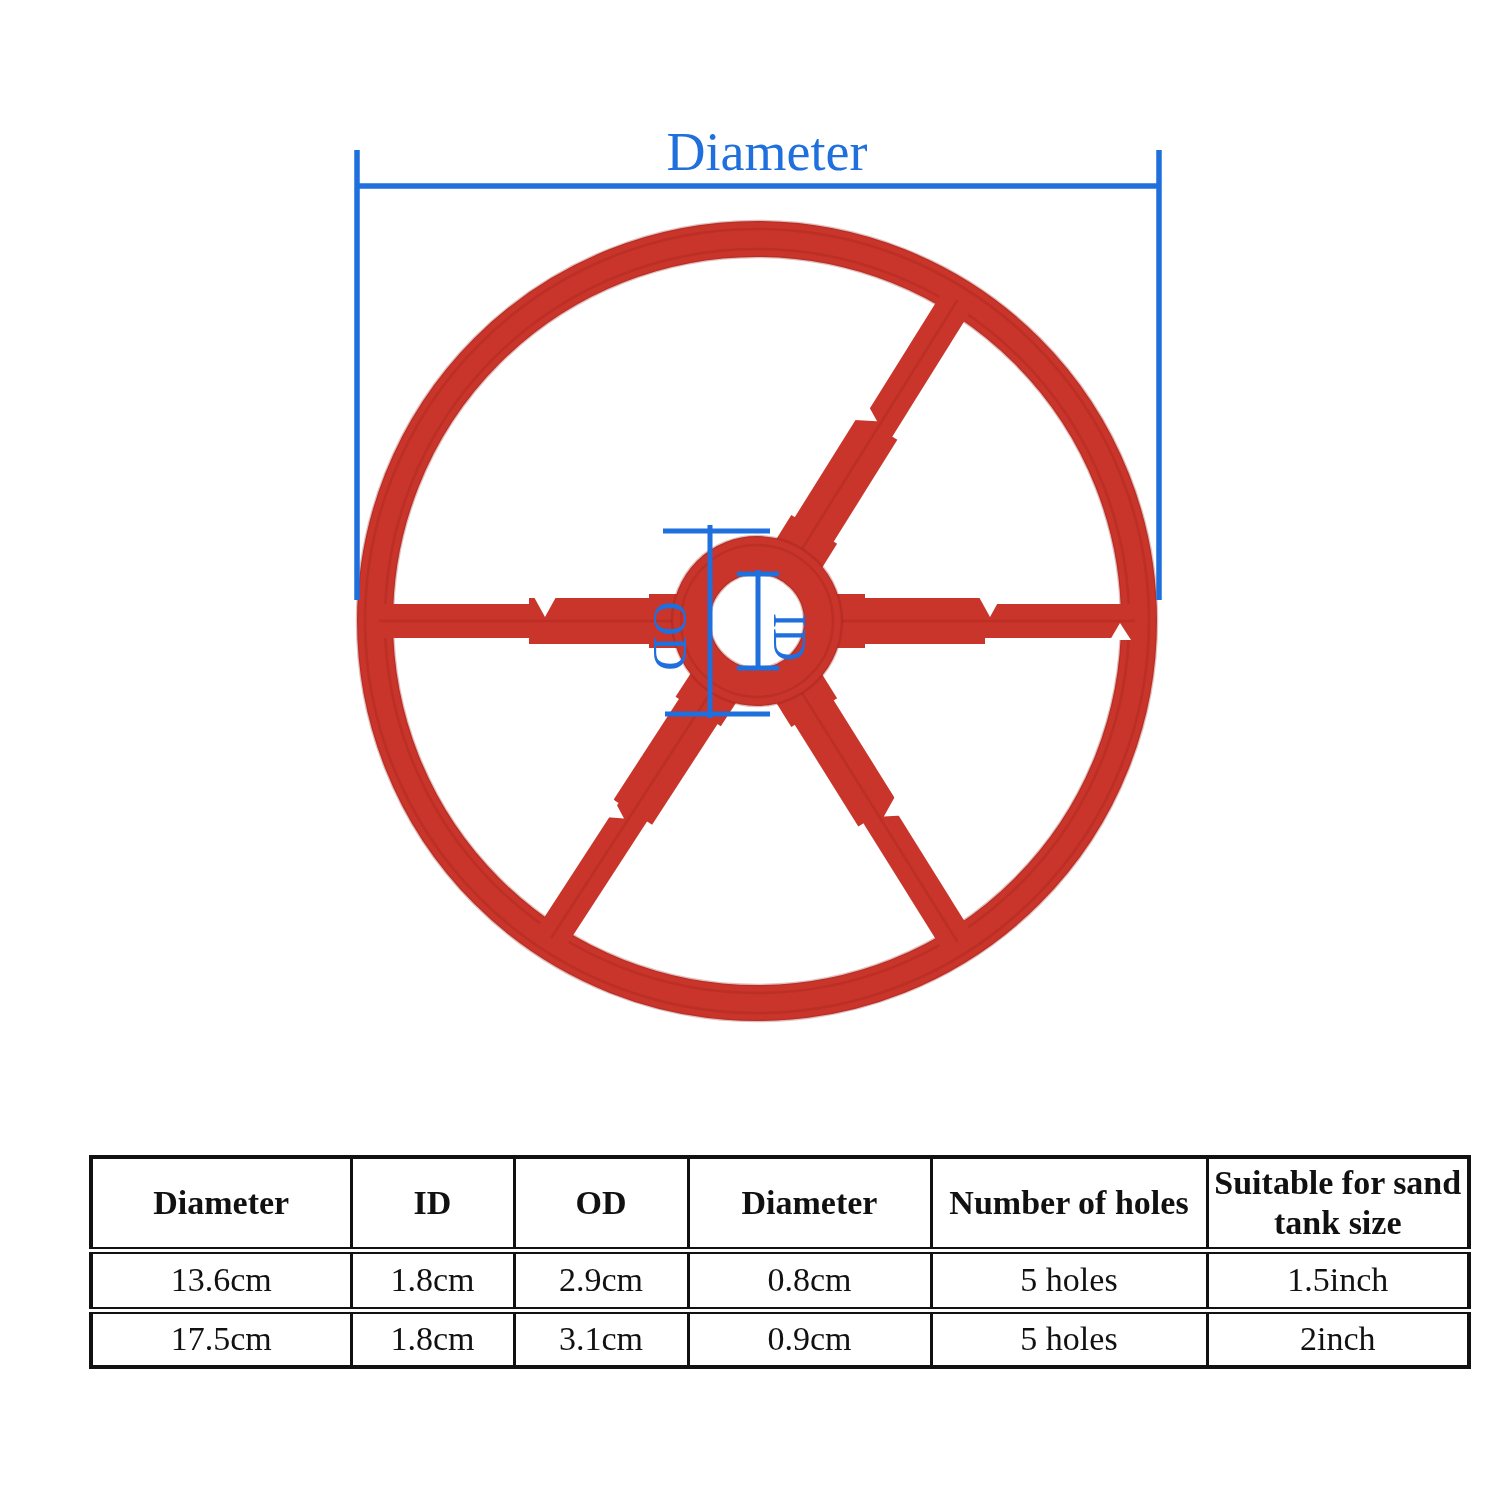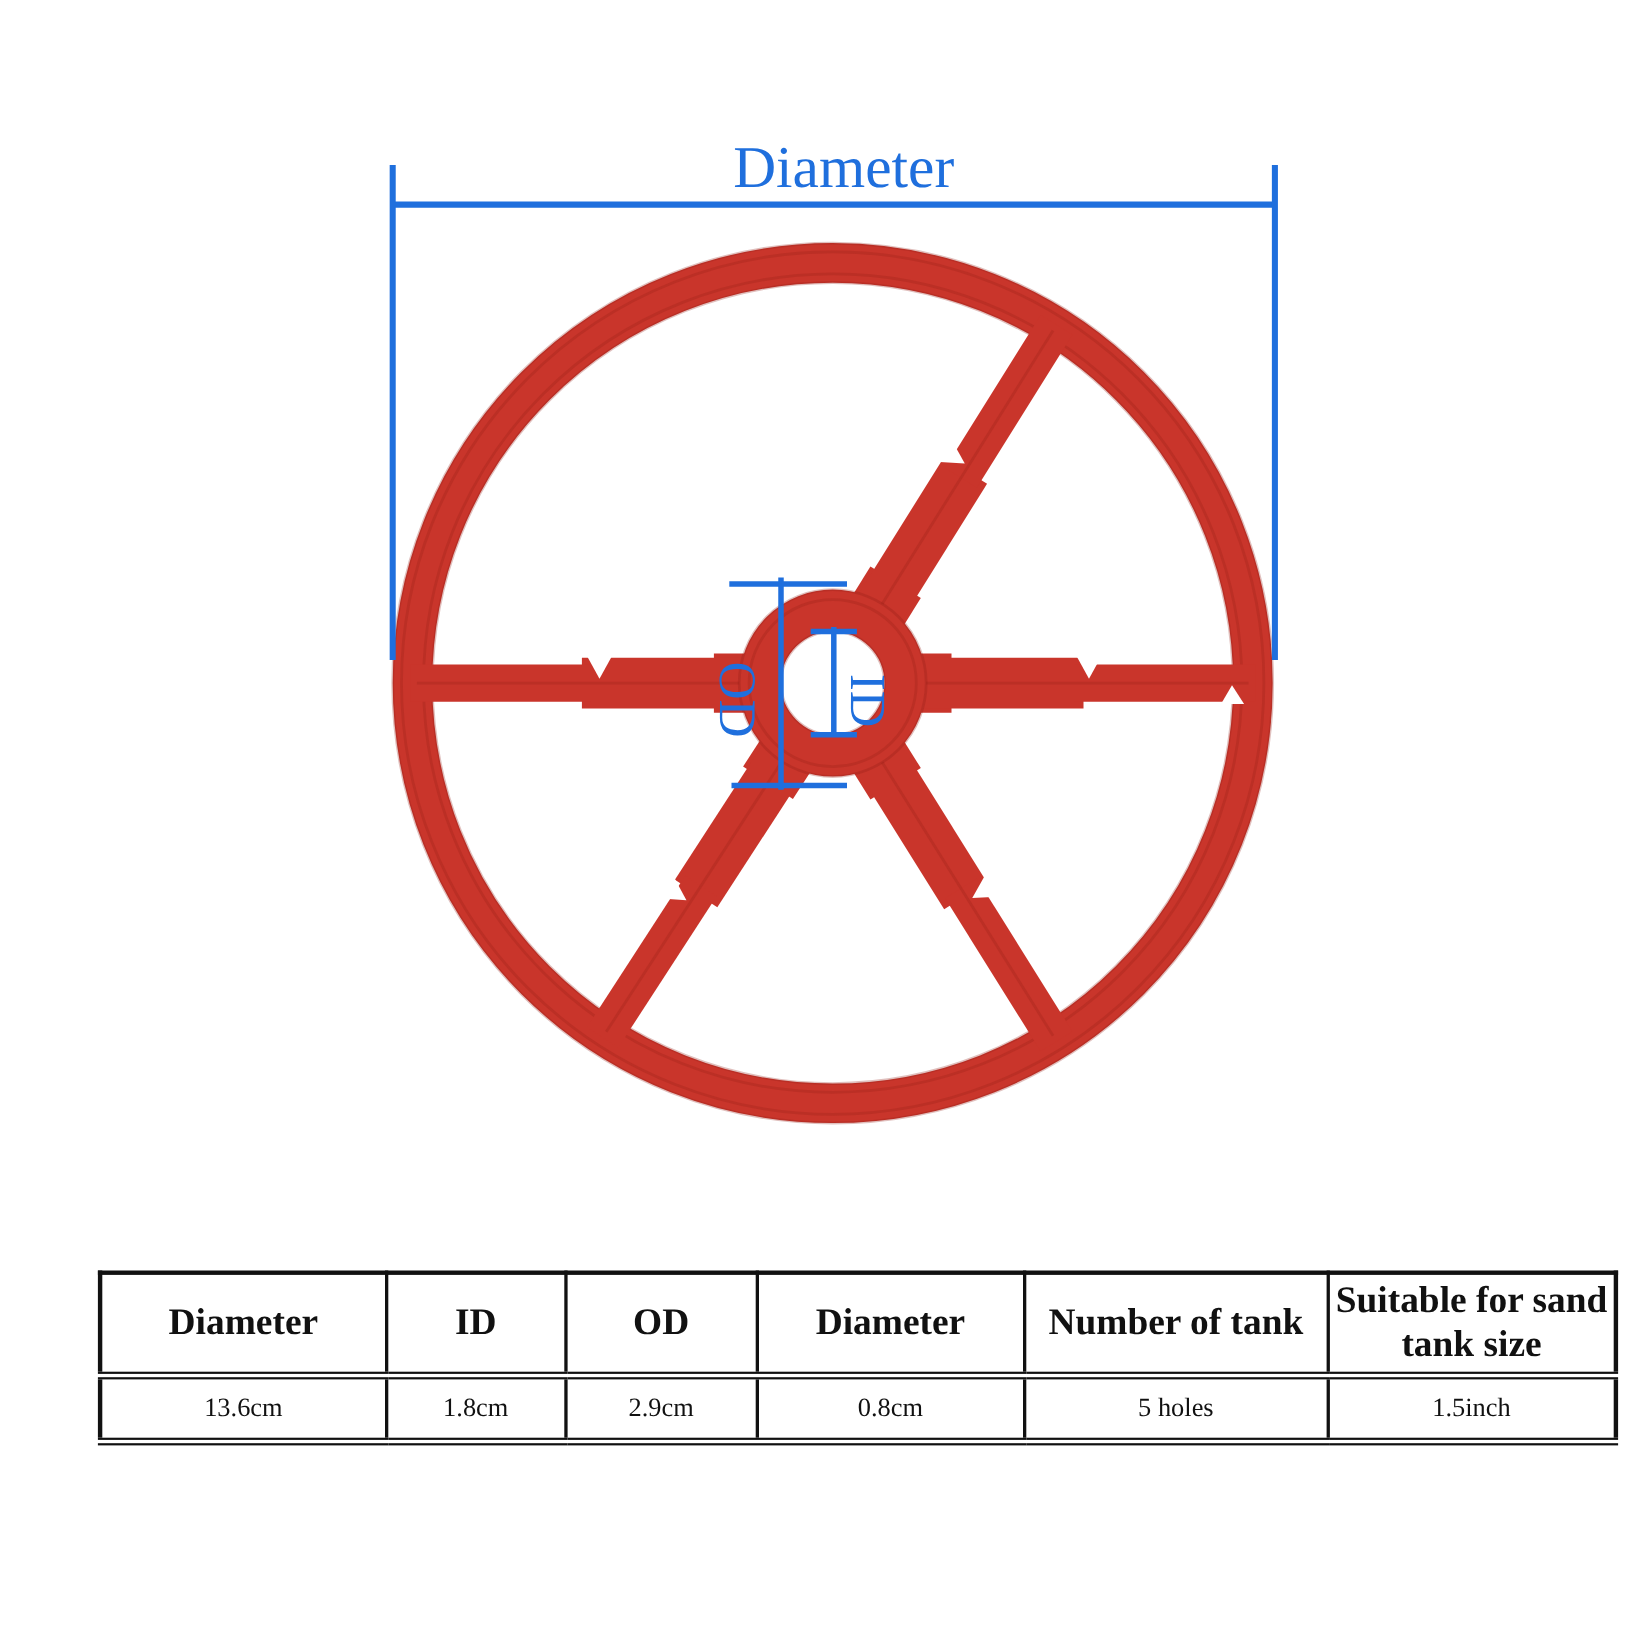--- a/index.html
+++ b/index.html
@@ -23,21 +23,21 @@
   table.spec{border-collapse:collapse;table-layout:fixed;width:1378px;
              font-family:"Liberation Serif","DejaVu Serif",serif;color:#111;}
   table.spec th,table.spec td{border-left:3px solid #111;border-right:3px solid #111;
              text-align:center;vertical-align:middle;padding:0 4px;overflow:hidden;}
   table.spec{border:4px solid #111;}
   tr.hdr{height:93px;}
   tr.hdr th{font-weight:bold;font-size:34px;line-height:1.18;border-bottom:7px double #111;}
   tr.r1{height:60px;}
   tr.r1 td{border-bottom:7px double #111;}
   tr.r2{height:57px;}
-  table.spec td{font-size:24px;font-weight:normal;}
+  table.spec td{font-size:34px;font-weight:normal;}
 </style>
 </head>
 <body>
 
 <div class="page">
 
   <svg width="1500" height="1500" viewBox="0 0 1500 1500">
 
     <g>
 
@@ -118,27 +118,35 @@
         <col style="width:243px">
           <col style="width:276px">
           <col style="width:262px">
       </colgroup>
       <tbody>
         <tr class="hdr">
           <th>Diameter</th>
           <th>ID</th>
           <th>OD</th>
           <th>Diameter</th>
-          <th>Number of tank</th>
+          <th>Number of holes</th>
           <th>Suitable for sand tank size</th>
         </tr>
         <tr class="r1">
           <td>13.6cm</td>
           <td>1.8cm</td>
           <td>2.9cm</td>
           <td>0.8cm</td>
           <td>5 holes</td>
           <td>1.5inch</td>
         </tr>
+        <tr class="r2">
+          <td>17.5cm</td>
+          <td>1.8cm</td>
+          <td>3.1cm</td>
+          <td>0.9cm</td>
+          <td>5 holes</td>
+          <td>2inch</td>
+        </tr>
       </tbody>
     </table>
   </div>
 </div>
 
 </body></html>

